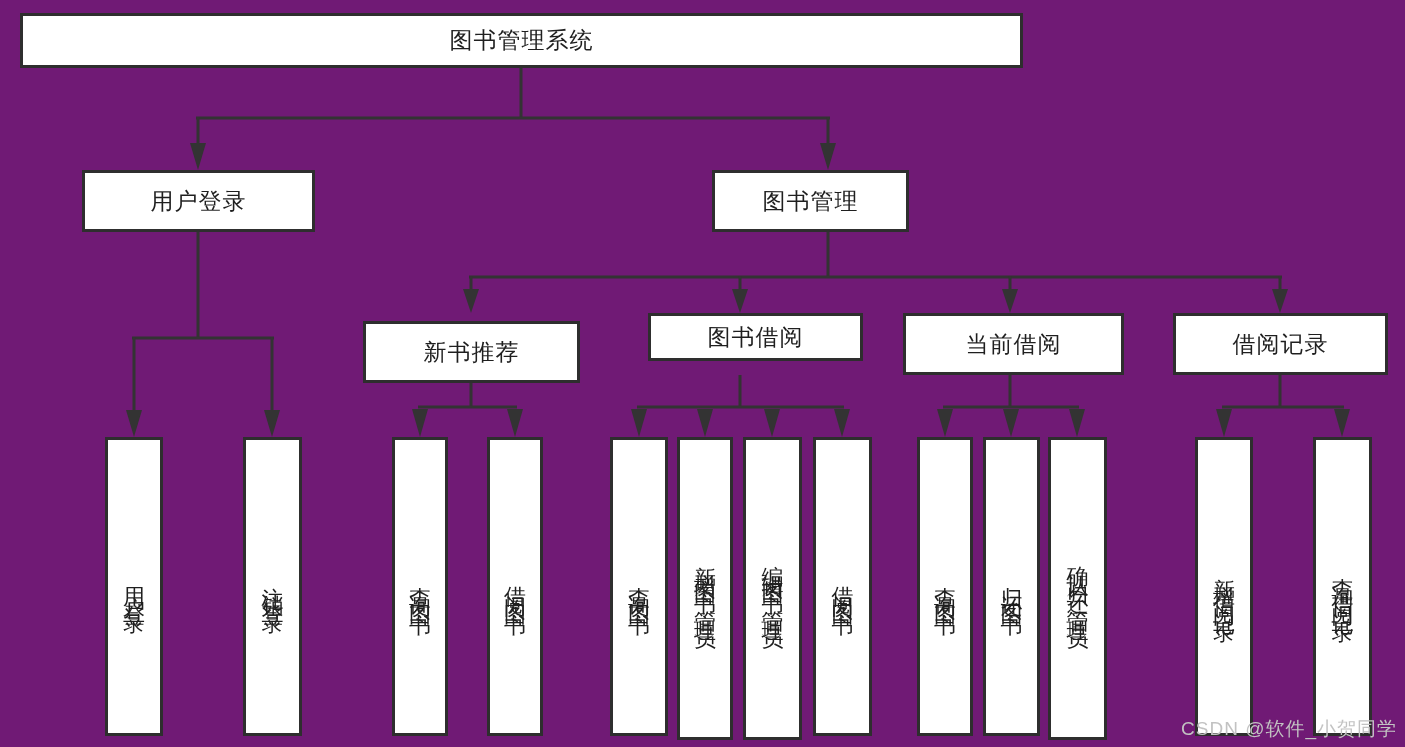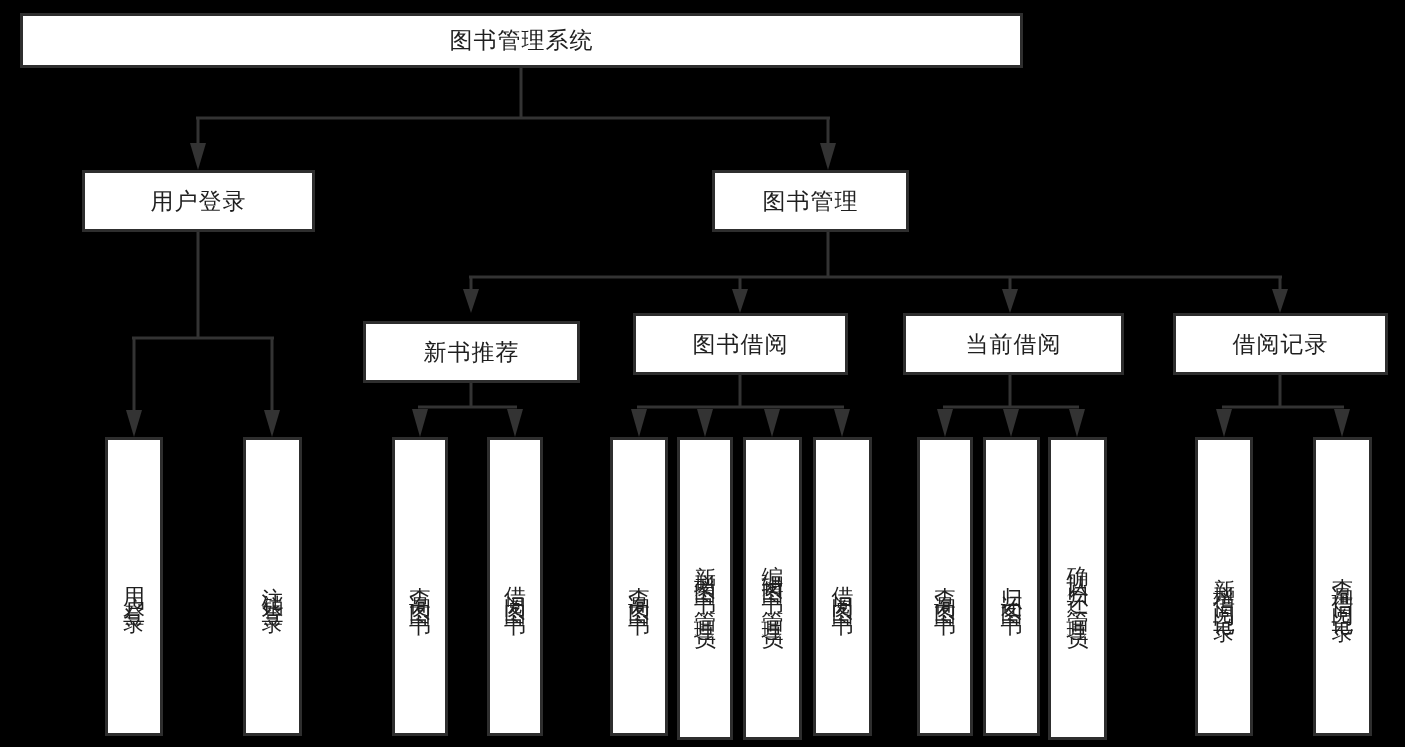--- a/index.html
+++ b/index.html
@@ -5,21 +5,21 @@
   html, body {
     margin: 0;
     padding: 0;
     background: #ffffff;
     font-family: "Liberation Sans", "DejaVu Sans", sans-serif;
   }
   .canvas {
     position: relative;
     width: 1405px;
     height: 747px;
-    background: #000000;
+    background: #701a75;
     overflow: hidden;
   }
   .connectors {
     position: absolute;
     left: 0;
     top: 0;
     z-index: 0;
   }
   .box {
     position: absolute;
@@ -121,21 +121,21 @@
   <div class="box" style="left:82px;top:170px;width:233px;height:62px">
     <span class="hlabel">用户登录</span>
   </div>
   <div class="box" style="left:712px;top:170px;width:197px;height:62px">
     <span class="hlabel">图书管理</span>
   </div>
 
   <div class="box" style="left:363px;top:321px;width:217px;height:62px">
     <span class="hlabel">新书推荐</span>
   </div>
-  <div class="box" style="left:633px;top:313px;width:215px;height:62px">
+  <div class="box" style="left:648px;top:313px;width:215px;height:48px">
     <span class="hlabel">图书借阅</span>
   </div>
   <div class="box" style="left:903px;top:313px;width:221px;height:62px">
     <span class="hlabel">当前借阅</span>
   </div>
   <div class="box" style="left:1173px;top:313px;width:215px;height:62px">
     <span class="hlabel">借阅记录</span>
   </div>
 
   <div class="box" style="left:105px;top:437px;width:58px;height:299px">
@@ -175,14 +175,15 @@
     <span class="vlabel">确认归还（管理员）</span>
   </div>
 
   <div class="box" style="left:1195px;top:437px;width:58px;height:299px">
     <span class="vlabel">新增借阅记录</span>
   </div>
   <div class="box" style="left:1313px;top:437px;width:59px;height:299px">
     <span class="vlabel">查询借阅记录</span>
   </div>
 
+  <div class="watermark">CSDN @软件_小贺同学</div>
 
 </div>
 
 </body></html>

